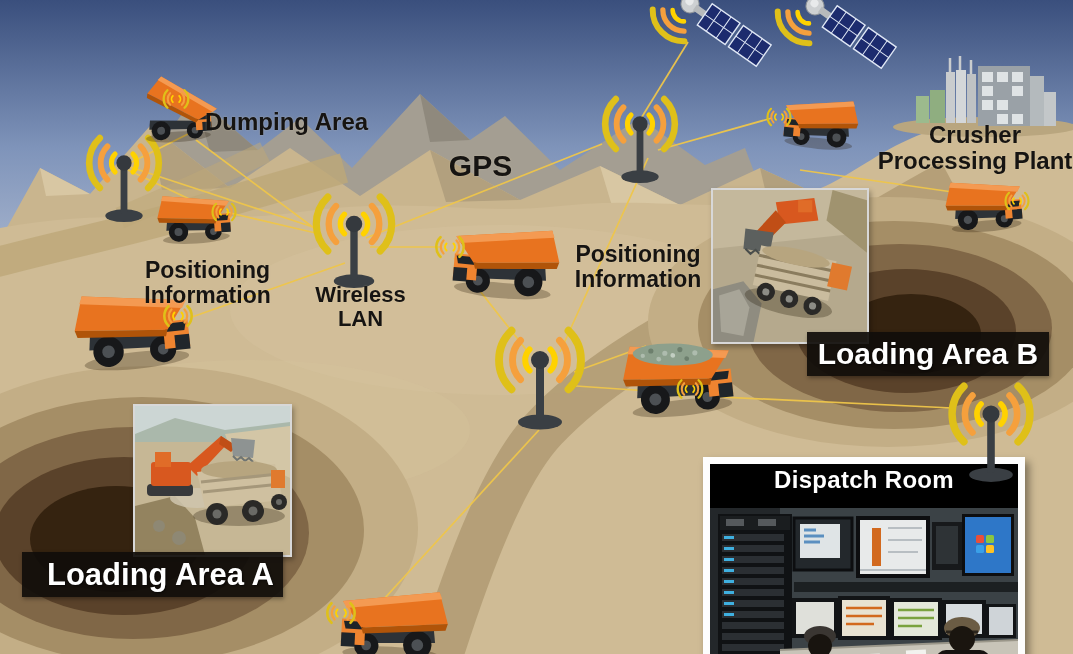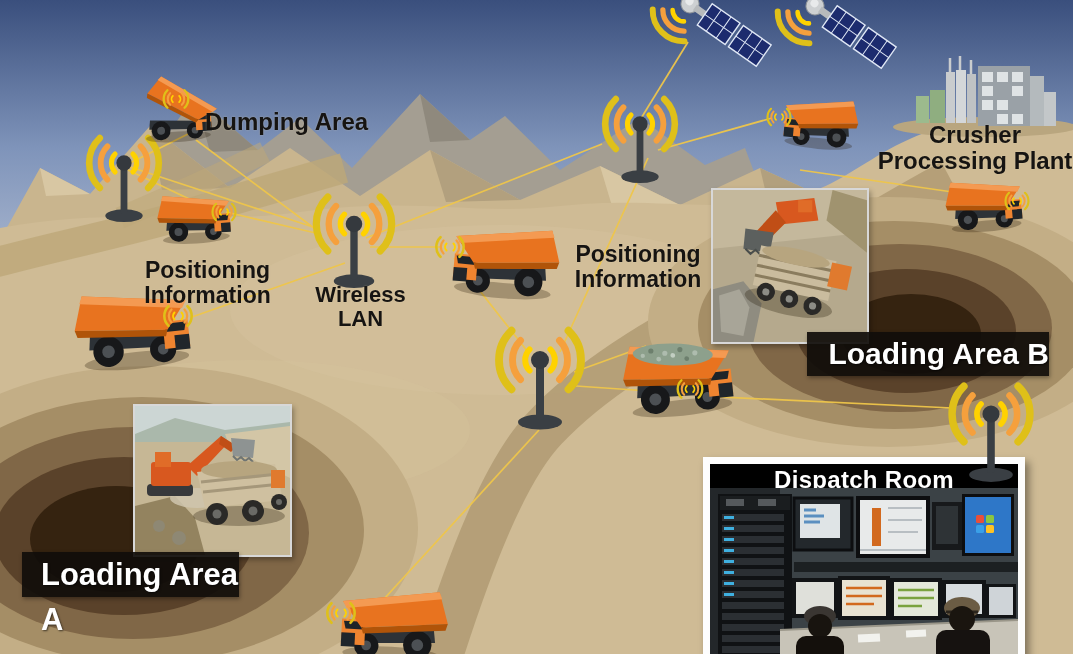--- a/index.html
+++ b/index.html
@@ -19,21 +19,21 @@
     position:absolute;z-index:8;background:rgba(16,13,10,.92);color:#fff;
     font-weight:700;box-shadow:1px 2px 4px rgba(0,0,0,.35);
     text-shadow:1px 1px 2px rgba(0,0,0,.6);
   }
   .inset{position:absolute;z-index:2;box-sizing:border-box;}
   .photo{border:2px solid #d8d8d8;box-shadow:2px 3px 5px rgba(0,0,0,.3);overflow:hidden;background:#b5a98d;}
   .dispatch{
     background:#fdfdfd;padding:7px;box-shadow:4px 5px 8px rgba(0,0,0,.4);
   }
   .dr-title{
-    height:24px;background:#000;color:#fff;font-weight:700;font-size:24px;
+    height:44px;background:#000;color:#fff;font-weight:700;font-size:24px;
     line-height:31px;text-align:center;letter-spacing:.3px;
   }
   .overlay-svg{position:absolute;z-index:6;}
   svg{display:block;}
 </style>
 </head>
 <body>
 
 <div class="canvas">
 
@@ -392,20 +392,21 @@
         <path d="M-19,-19.5 A27,27 0 0 0 -19,19.5" stroke="#dfc019" stroke-width="5.2" fill="none" stroke-linecap="round"></path>
       </g>
     </g>
   </svg>
 
   <div class="lbl" style="left:205px;top:109px;font-size:24px;">
     <span>Dumping Area</span>
   </div>
 
   <div class="lbl center" style="left:368px;top:150px;width:225px;font-size:30px;">
+    <span style="display:block">GPS</span>
   </div>
 
   <div class="lbl center" style="left:875px;top:122px;width:200px;font-size:24px;">
     <span style="display:block">Crusher</span>
     <span style="display:block">Processing Plant</span>
   </div>
 
   <div class="lbl center" style="left:125px;top:258px;width:165px;font-size:23px;">
     <span style="display:block">Positioning</span>
     <span style="display:block">Information</span>
@@ -415,21 +416,21 @@
     <span style="display:block">Positioning</span>
     <span style="display:block">Information</span>
   </div>
 
   <div class="lbl center" style="left:288px;top:283px;width:145px;font-size:22px;">
     <span style="display:block">Wireless</span>
     <span style="display:block">LAN</span>
   </div>
 
 
-  <div class="band" style="left:22px;top:552px;width:217px;height:45px;font-size:31px;line-height:45px;padding-left:19px;box-sizing:border-box;">
+  <div class="band" style="left:22px;top:552px;width:261px;height:45px;font-size:31px;line-height:45px;padding-left:25px;box-sizing:border-box;">
     <span>Loading Area A</span>
   </div>
 
-  <div class="band" style="left:807px;top:332px;width:242px;height:44px;font-size:30px;line-height:44px;text-align:right;">
+  <div class="band" style="left:807px;top:332px;width:242px;height:44px;font-size:30px;line-height:44px;text-align:center;">
     <span>Loading Area B</span>
   </div>
 
 </div>
 
 </body></html>

